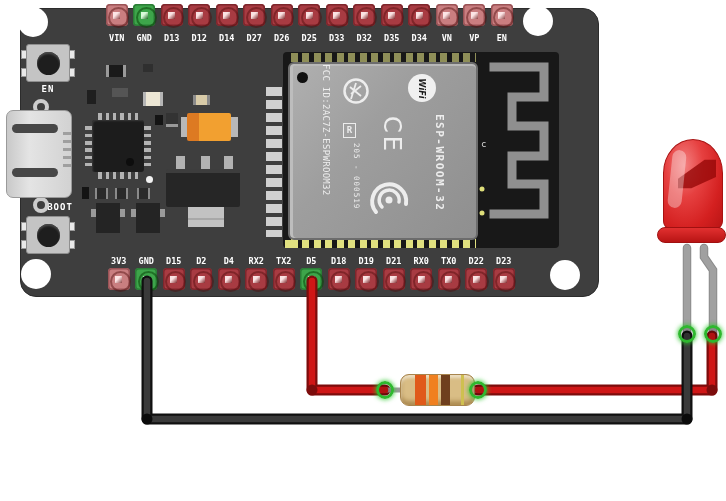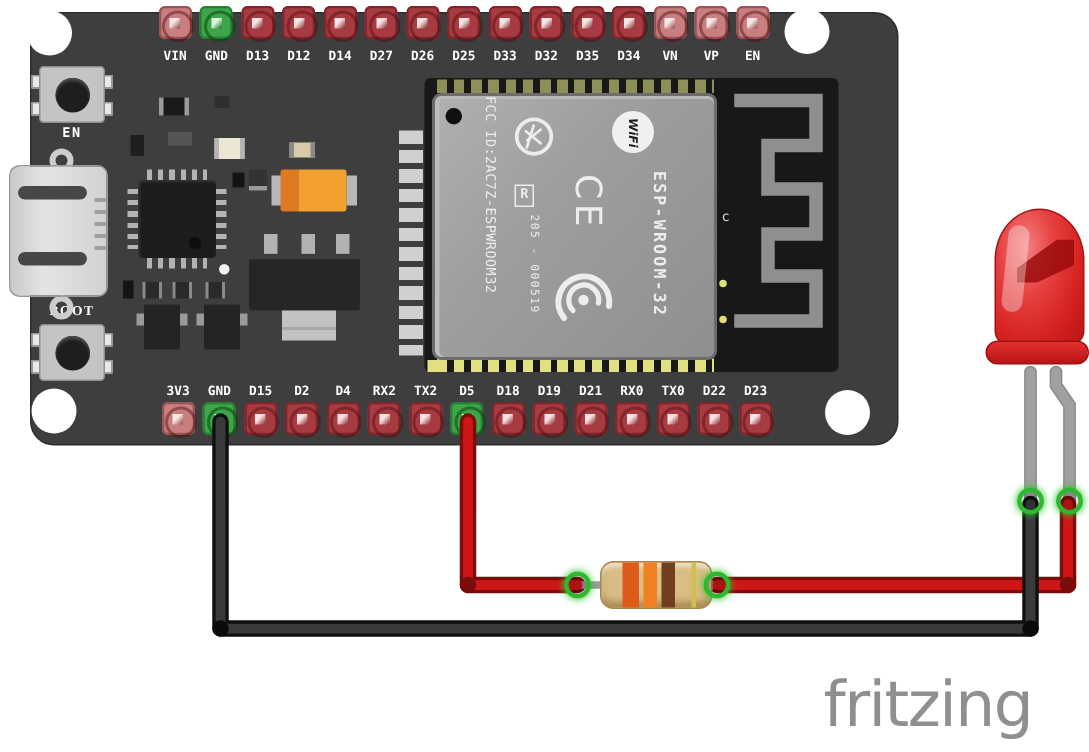--- a/index.html
+++ b/index.html
@@ -126,21 +126,21 @@
   <div class="abs hole" style="left:21px;top:259px;"></div>
   <div class="abs hole" style="left:550px;top:260px;"></div>
 
   <div class="abs tab" style="left:21px;top:50px;"></div>
   <div class="abs tab" style="left:21px;top:68px;"></div>
   <div class="abs tab" style="left:69px;top:50px;"></div>
   <div class="abs tab" style="left:69px;top:68px;"></div>
   <div class="abs tact" style="left:26px;top:44px;"></div>
   <div class="abs btn-label" style="left:26px;top:84px;width:44px;">EN</div>
 
-  <div class="abs btn-label" style="left:20px;top:202px;width:56px;font-family:Liberation Serif, serif;">BOOT</div>
+  <div class="abs btn-label" style="left:32px;top:202px;width:56px;">BOOT</div>
   <div class="abs tab" style="left:21px;top:222px;"></div>
   <div class="abs tab" style="left:21px;top:240px;"></div>
   <div class="abs tab" style="left:69px;top:222px;"></div>
   <div class="abs tab" style="left:69px;top:240px;"></div>
   <div class="abs tact" style="left:26px;top:216px;"></div>
 
   <div class="abs usb-ring" style="left:33px;top:99px;"></div>
   <div class="abs usb-ring" style="left:33px;top:197px;"></div>
   <div class="abs usb"></div>
   <div class="abs usb-slot" style="left:12px;top:124px;"></div>
@@ -367,15 +367,14 @@
   <div class="abs led-dome"></div>
   <div class="abs led-flag"></div>
   <div class="abs led-shine"></div>
   <div class="abs led-flange"></div>
 
   <div class="abs ring" style="left:376px;top:381px;"></div>
   <div class="abs ring" style="left:469px;top:381px;"></div>
   <div class="abs ring" style="left:678px;top:325px;"></div>
   <div class="abs ring" style="left:703.5px;top:325px;"></div>
 
-  <div class="abs watermark">fritzing</div>
 
 </div>
 
 </body></html>

